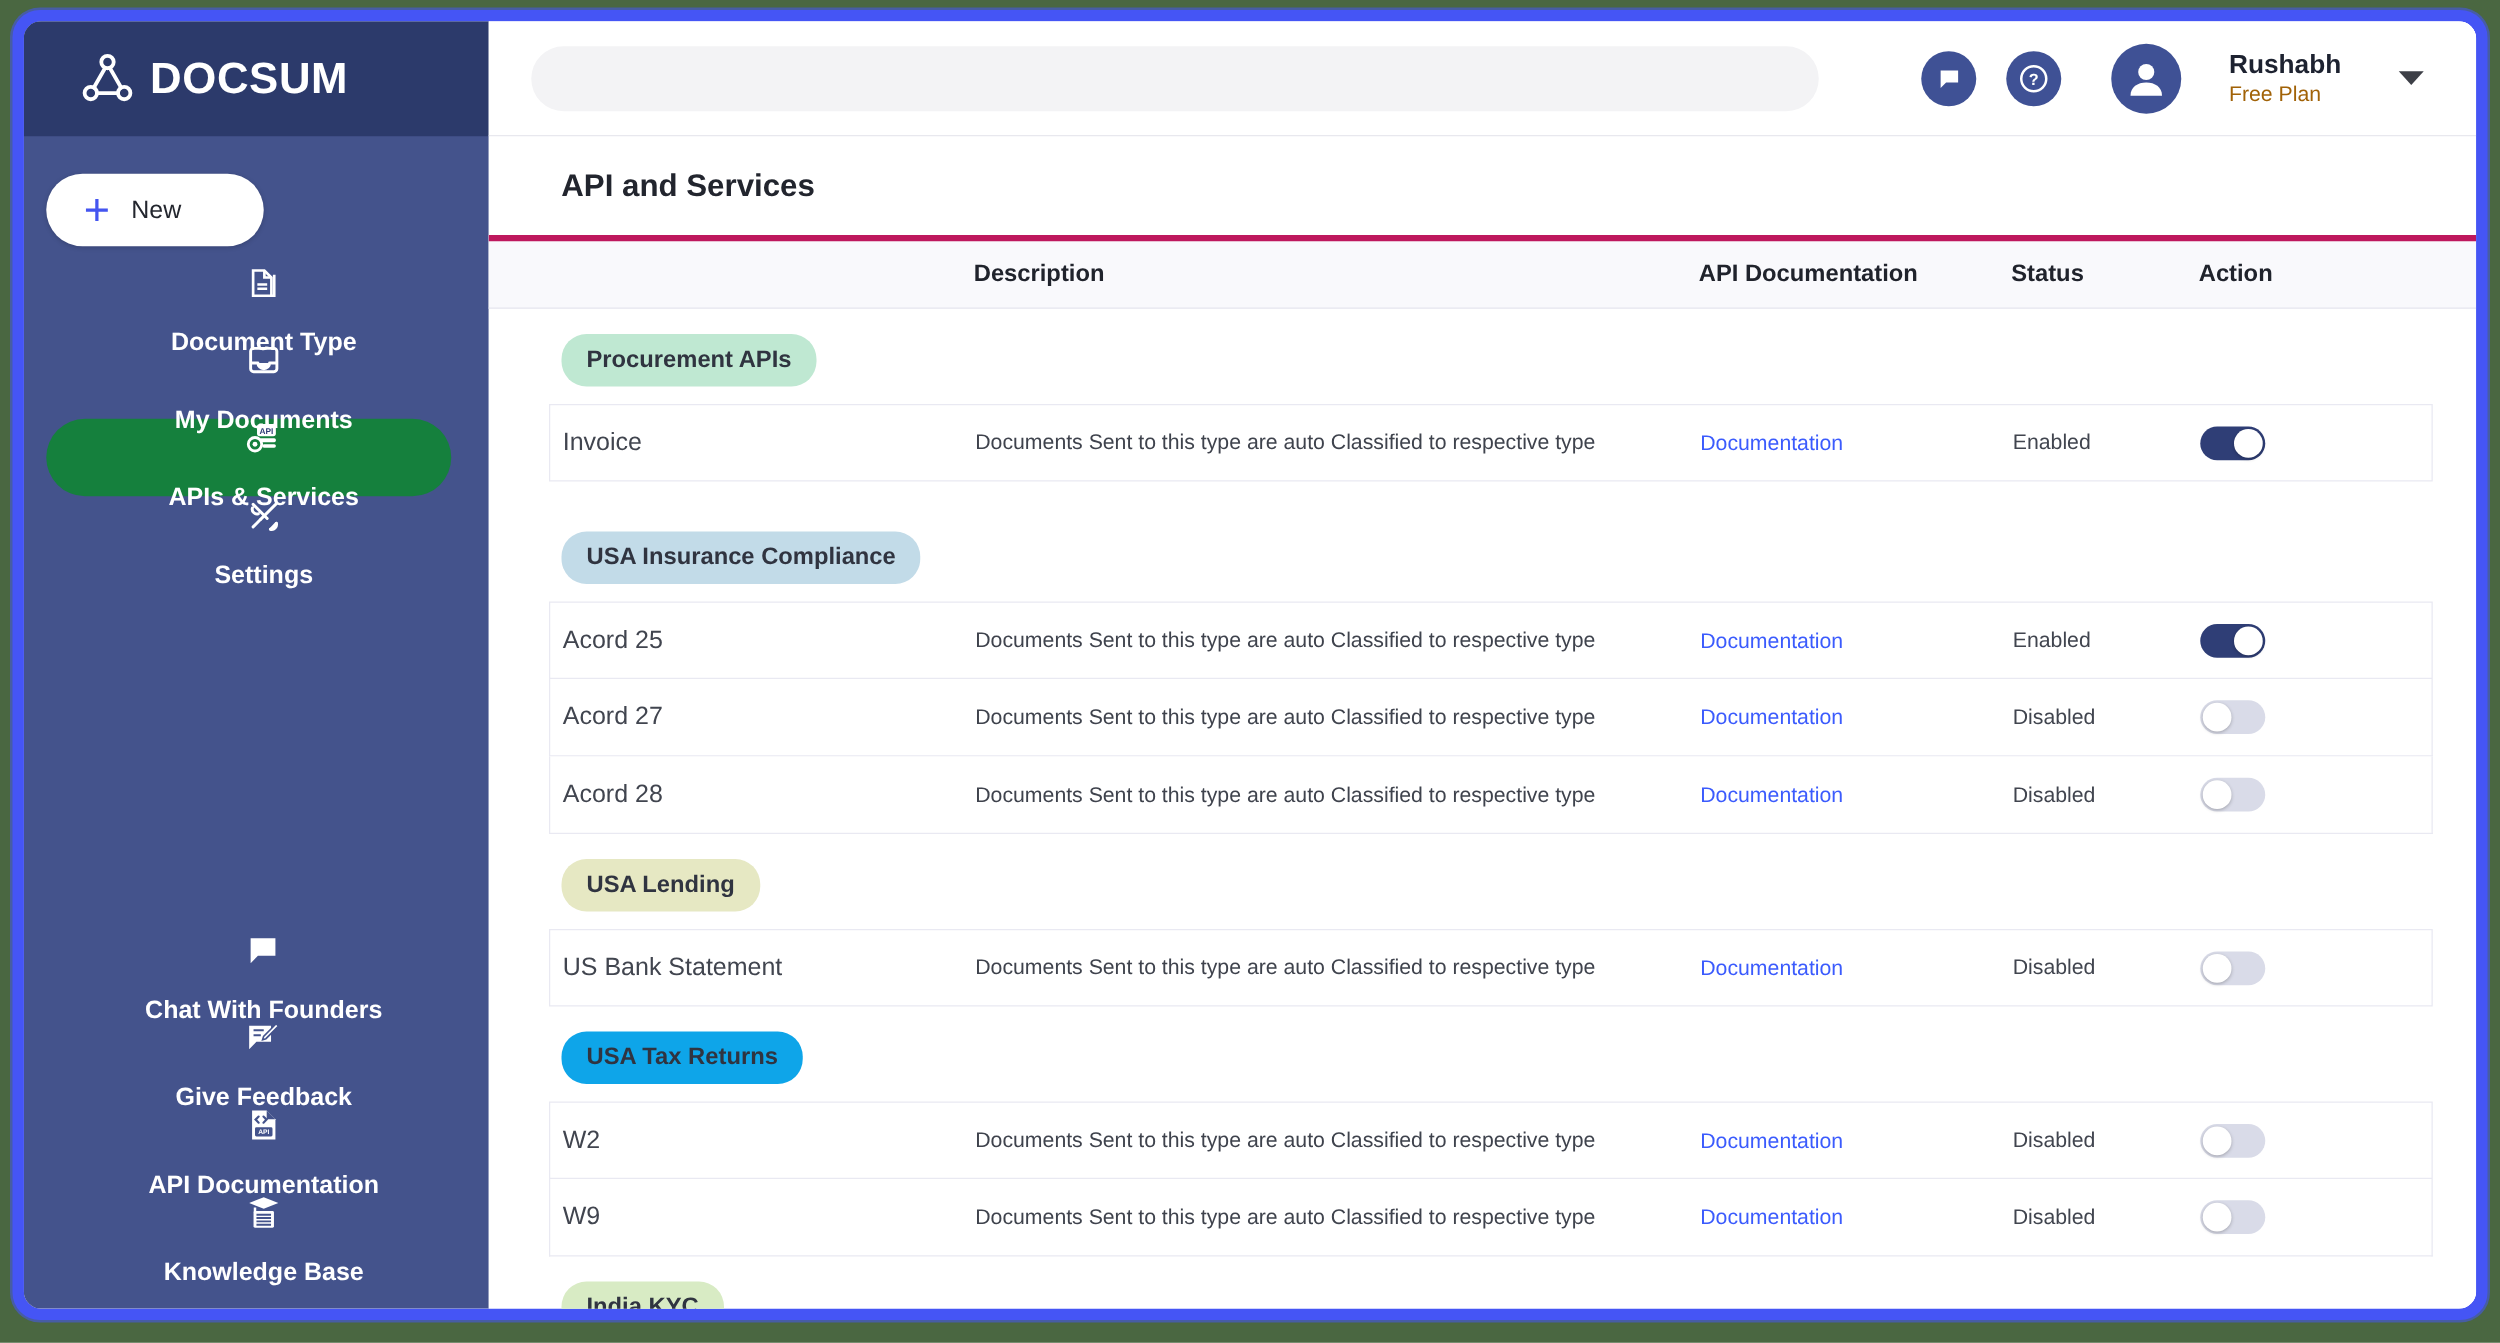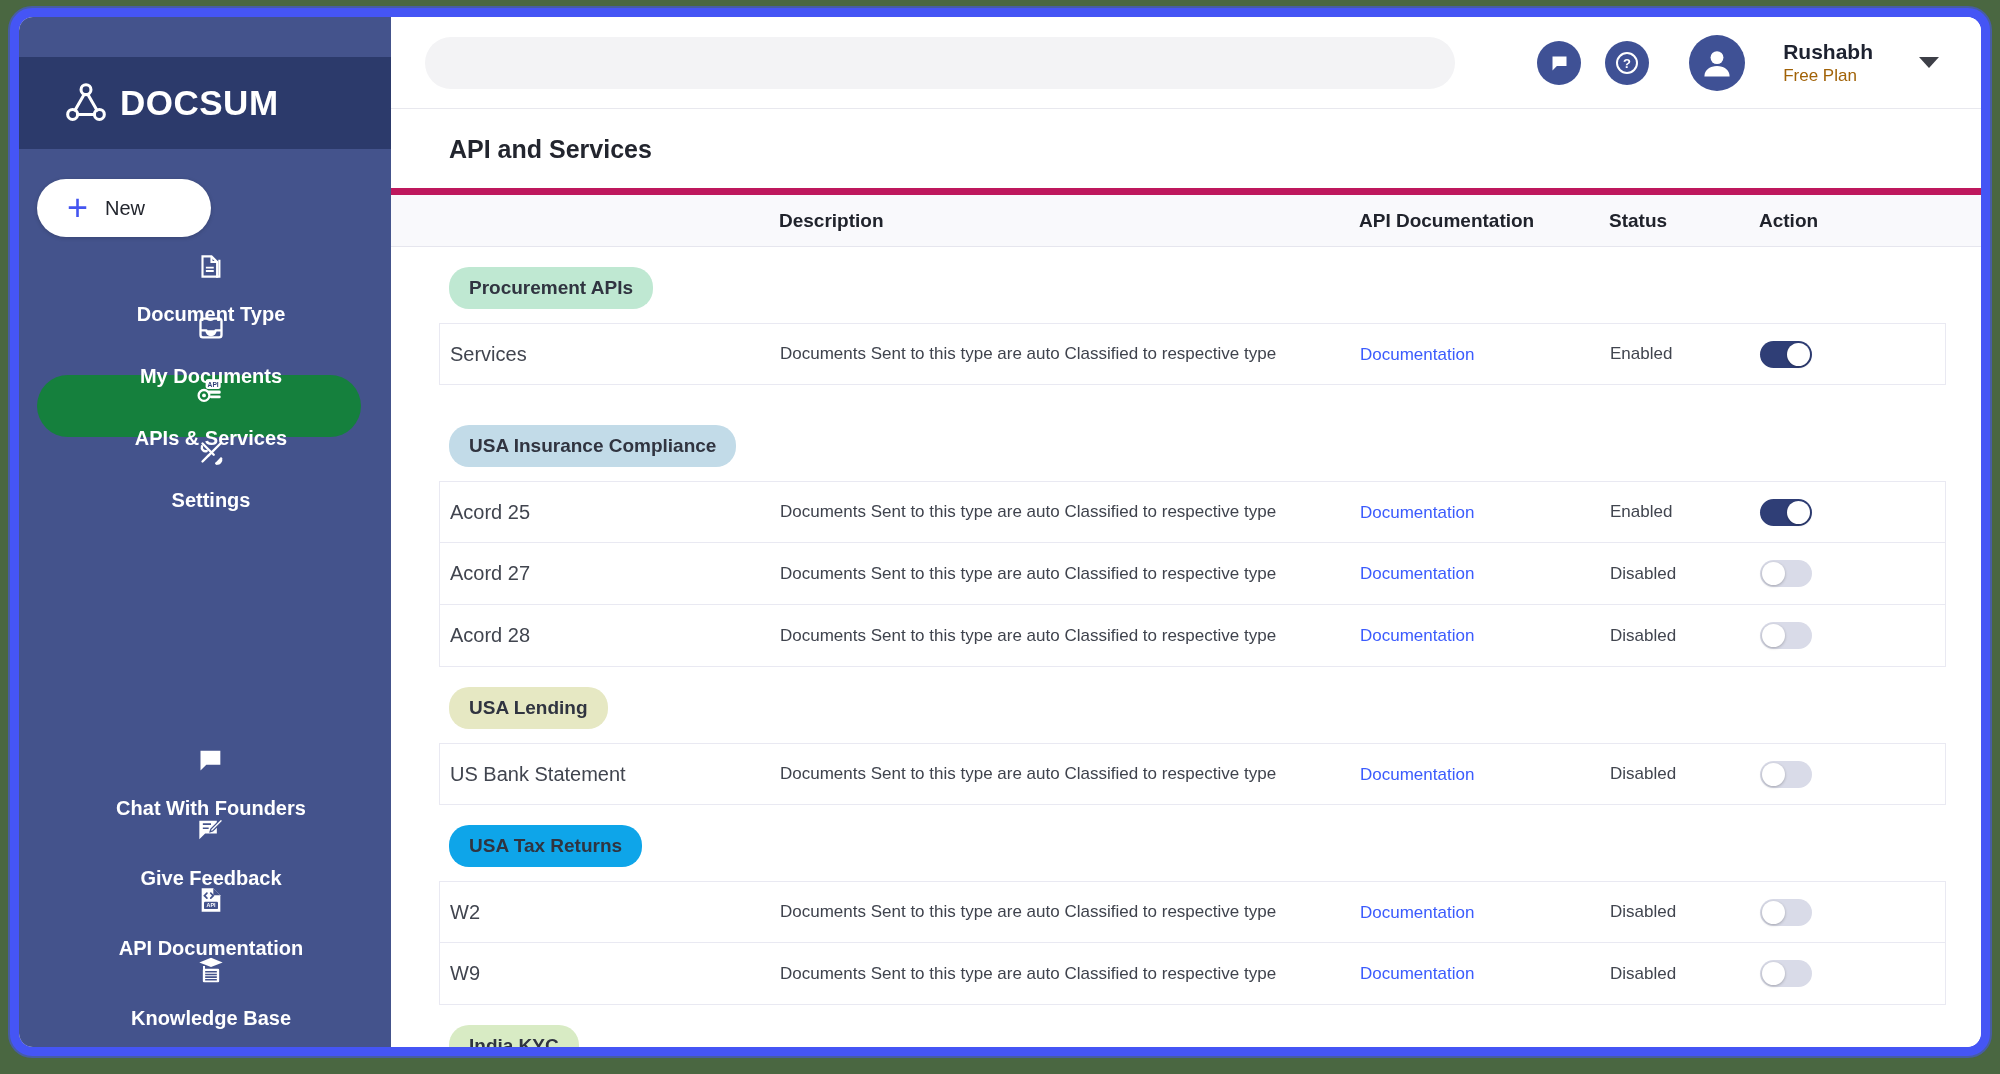--- a/index.html
+++ b/index.html
@@ -46,21 +46,20 @@
     position: relative;
   }
   #logo-bar {
     height: 92px;
     flex: 0 0 92px;
     background: #2c3a6b;
     display: flex;
     align-items: center;
     padding-left: 46px;
     gap: 13px;
-    margin-top: 40px;
   }
   #logo-mark { width: 42px; height: 42px; flex: 0 0 42px; }
   #logo-text {
     color: #ffffff;
     font-size: 35px;
     font-weight: 700;
     letter-spacing: 0.5px;
   }
 
   #new-button {
@@ -177,21 +176,21 @@
     font-weight: 700;
     color: #22252e;
     padding: 26px 0 24px 58px;
   }
 
   
   #table-head {
     display: flex;
     align-items: center;
     background: #f9f9fc;
-    border-top: 7px solid #be185d;
+    border-top: 5px solid #be185d;
     border-bottom: 1px solid #e6e6ee;
     height: 62px;
     padding: 0 0 0 58px;
     font-size: 19px;
     font-weight: 700;
     color: #20232c;
   }
   .col-name  { width: 330px; flex: 0 0 330px; }
   .col-desc  { width: 580px; flex: 0 0 580px; }
   .col-doc   { width: 250px; flex: 0 0 250px; }
@@ -419,21 +418,21 @@
         <div class="col-name"></div>
         <div class="col-desc">Description</div>
         <div class="col-doc">API Documentation</div>
         <div class="col-stat">Status</div>
         <div class="col-act">Action</div>
       </div>
 
       <div id="table-body">
           <div class="group-badge-wrap"><span class="group-badge" style="background: rgb(191, 232, 210);">Procurement APIs</span></div>
           <div class="data-row">
-            <div class="col-name cell-name">Services</div>
+            <div class="col-name cell-name">Invoice</div>
             <div class="col-desc cell-desc">Documents Sent to this type are auto Classified to respective type</div>
             <div class="col-doc cell-doc"><a href="#">Documentation</a></div>
             <div class="col-stat cell-stat">Enabled</div>
             <div class="col-act">
               <div class="toggle on">
                 <span class="knob"></span>
               </div>
             </div>
           </div>
           <div class="group-badge-wrap"><span class="group-badge" style="background: rgb(194, 219, 232); margin-top: 20px;">USA Insurance Compliance</span></div>

